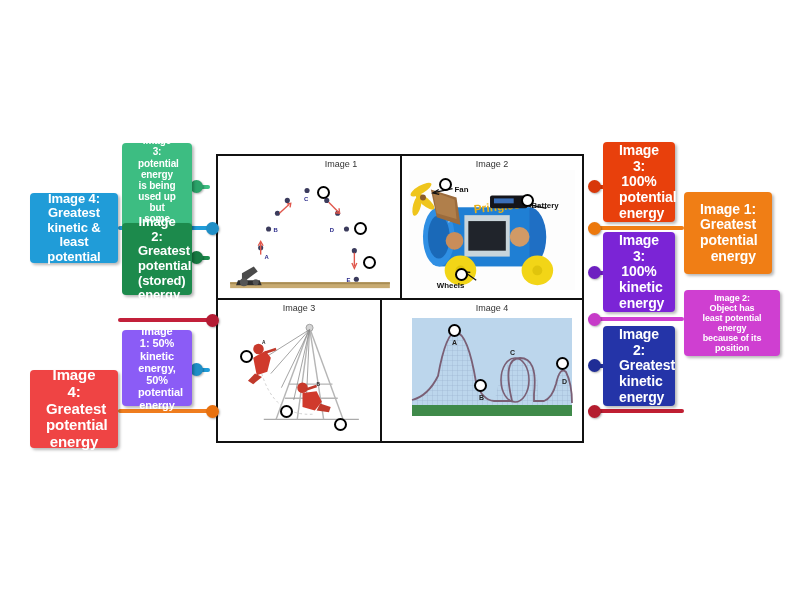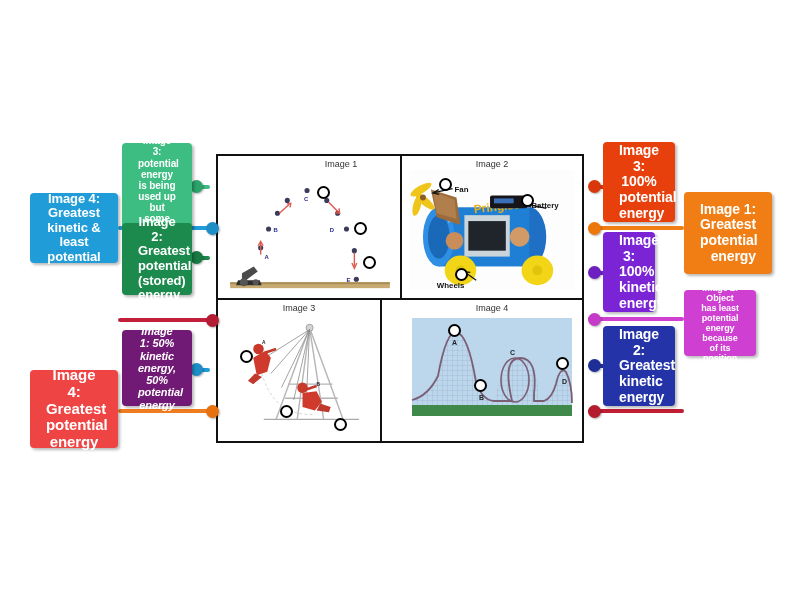--- a/index.html
+++ b/index.html
@@ -116,41 +116,41 @@
   </div>
 
   <div class="label" style="left:122px;top:143px;width:70px;height:85px;background:#3dbd82;font-size:10px;">
     <span>Image 3: potential energy is being used up but some available</span>
   </div>
 
   <div class="label" style="left:122px;top:223px;width:70px;height:72px;background:#1c8a4c;font-size:13px;">
     <span>Image 2: Greatest potential (stored) energy</span>
   </div>
 
-  <div class="label" style="left:122px;top:330px;width:70px;height:76px;background:#701a75;font-size:11px;font-style:italic;">
+  <div class="label" style="left:122px;top:330px;width:70px;height:76px;background:#8b5cf6;font-size:11px;">
     <span>Image 1: 50% kinetic energy, 50% potential energy</span>
   </div>
 
   <div class="label" style="left:603px;top:142px;width:72px;height:80px;background:#e8400c;font-size:14px;">
     <span>Image 3: 100% potential energy</span>
   </div>
 
-  <div class="label" style="left:603px;top:232px;width:52px;height:80px;background:#7b24d6;font-size:14px;">
+  <div class="label" style="left:603px;top:232px;width:72px;height:80px;background:#7b24d6;font-size:14px;">
     <span>Image 3: 100% kinetic energy</span>
   </div>
 
   <div class="label" style="left:603px;top:326px;width:72px;height:80px;background:#2434a8;font-size:14px;">
     <span>Image 2: Greatest kinetic energy</span>
   </div>
 
   <div class="label" style="left:684px;top:192px;width:88px;height:82px;background:#f07e15;font-size:14px;text-align:right;">
     <span>Image 1: Greatest potential energy</span>
   </div>
 
-  <div class="label" style="left:684px;top:290px;width:72px;height:66px;background:#cf3fd1;font-size:9px;">
+  <div class="label" style="left:684px;top:290px;width:96px;height:66px;background:#cf3fd1;font-size:9px;">
     <span>Image 2: Object has least potential energy because of its position</span>
   </div>
 
 
   <div id="panel">
 
     <div class="quad" id="q1">
       <div class="qtitle">Image 1</div>
       <svg class="qsvg" viewBox="0 0 184 144">
 

